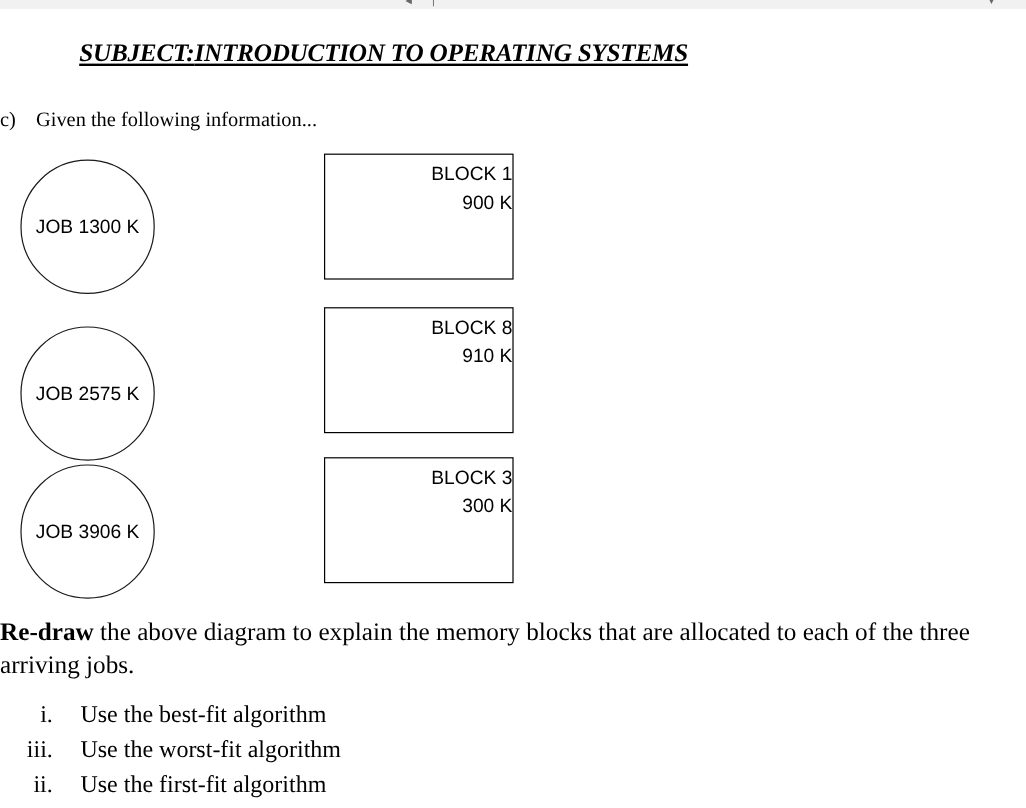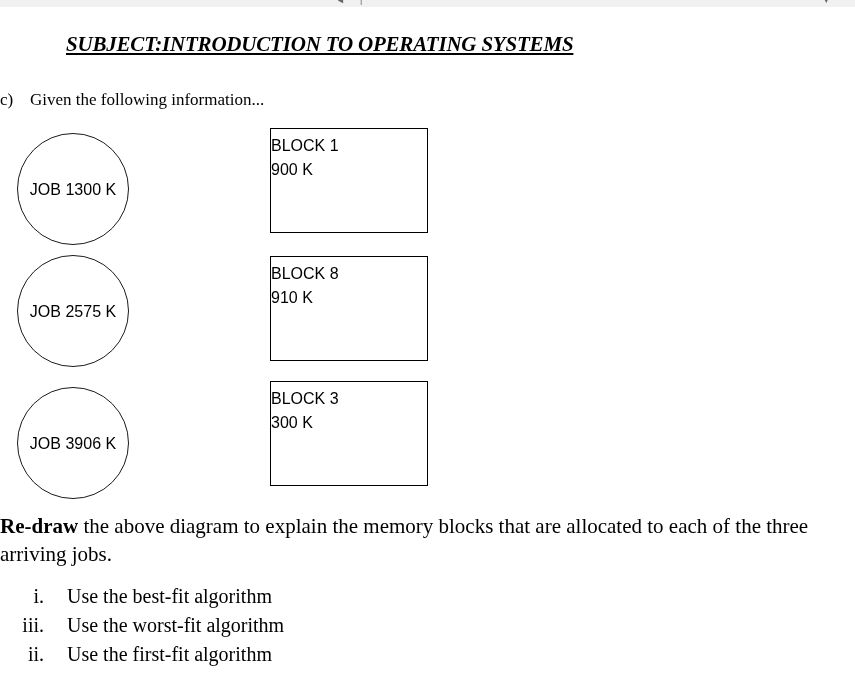--- a/index.html
+++ b/index.html
@@ -107,21 +107,21 @@
   .block-box {
     position: absolute;
     width: 158px;
     height: 105px;
     border: 1.6px solid #000000;
     box-sizing: border-box;
     background: #ffffff;
     font-family: "Liberation Sans", sans-serif;
     font-size: 16px;
     color: #000;
-    text-align: left;
+    text-align: right;
   }
   .block-box .block-name {
     display: block;
     margin-top: 8px;
   }
   .block-box .block-size {
     display: block;
     margin-top: 6px;
   }
 
@@ -180,21 +180,21 @@
     <span class="q-marker">c)</span><span>Given the following information...</span>
   </div>
 
   <div id="diagram">
 
     <div class="job-circle" style="left:17px; top:126px;">
       <span class="line">JOB 1</span>
       <span class="line">300 K</span>
     </div>
 
-    <div class="job-circle" style="left:17px; top:248px;justify-content:center;">
+    <div class="job-circle" style="left:17px; top:265px;justify-content:center;">
       <span class="line">JOB 2</span>
       <span class="line">575 K</span>
     </div>
 
     <div class="job-circle" style="left:17px; top:380px;text-align:right;">
       <span class="line">JOB 3</span>
       <span class="line">906 K</span>
     </div>
 
     <div class="block-box" style="left:270px; top:121px;">

